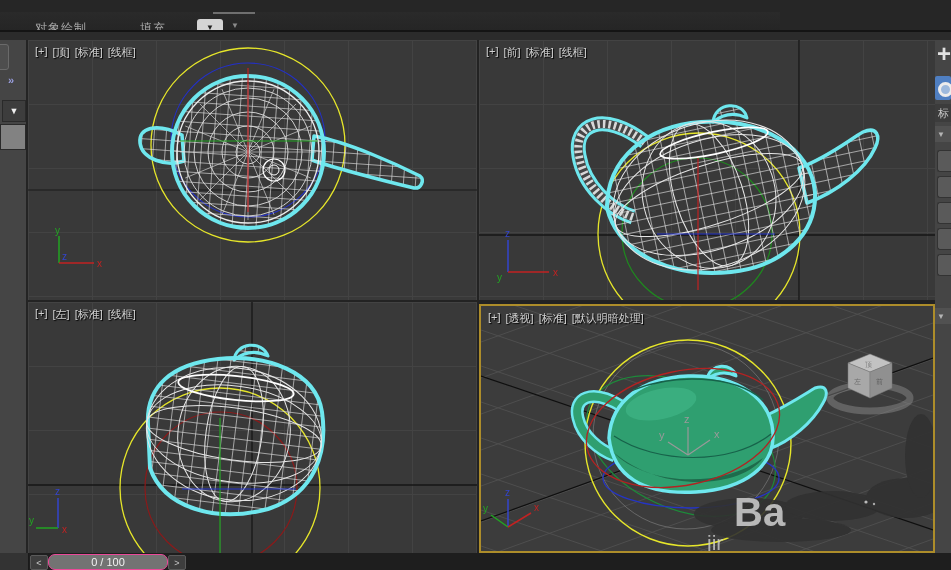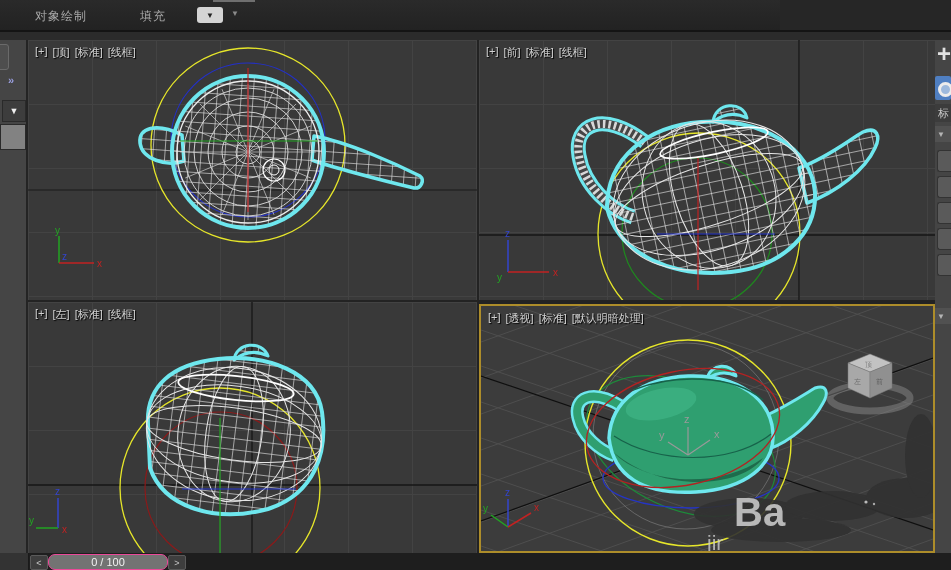--- a/index.html
+++ b/index.html
@@ -1,20 +1,20 @@
 <!DOCTYPE html>
 <html><head>
 <meta charset="utf-8">
 <style>
   html,body{margin:0;padding:0;background:#111;}
   .screen{position:relative;width:951px;height:570px;background:#262626;overflow:hidden;
     font-family:"Liberation Sans",sans-serif;-webkit-font-smoothing:antialiased;}
   .abs{position:absolute;}
   
-  .topbar{left:0;top:0;width:780px;height:30px;background:linear-gradient(#2a2a2a,#222);border-bottom:1px solid #131313;}
+  .topbar{left:0;top:12px;width:780px;height:30px;background:linear-gradient(#2a2a2a,#222);border-bottom:1px solid #131313;}
   .topnotch{left:213px;top:0;width:42px;height:2px;background:#6f6f6f;}
   .paneltitle{top:8px;font-size:12px;color:#a9a9a9;letter-spacing:1px;}
   .fillbtn{left:197px;top:7px;width:26px;height:16px;background:#d4d4d4;border-radius:3px;
     display:flex;align-items:center;justify-content:center;font-size:8px;color:#222;}
   .fillarrow{left:231px;top:9px;font-size:8px;color:#8a8a8a;}
   .subbar{left:0;top:30px;width:951px;height:10px;background:#2b2b2b;border-top:2px solid #141414;}
   
   .leftstrip{left:0;top:40px;width:26px;height:513px;background:#454545;border-right:2px solid #242424;}
   .lbtnedge{left:-7px;top:4px;width:14px;height:24px;border:1px solid #6a6a6a;border-radius:3px;background:#4e4e4e;}
   .lchev{left:8px;top:34px;font-size:11px;font-weight:bold;color:#9a9fe0;}

